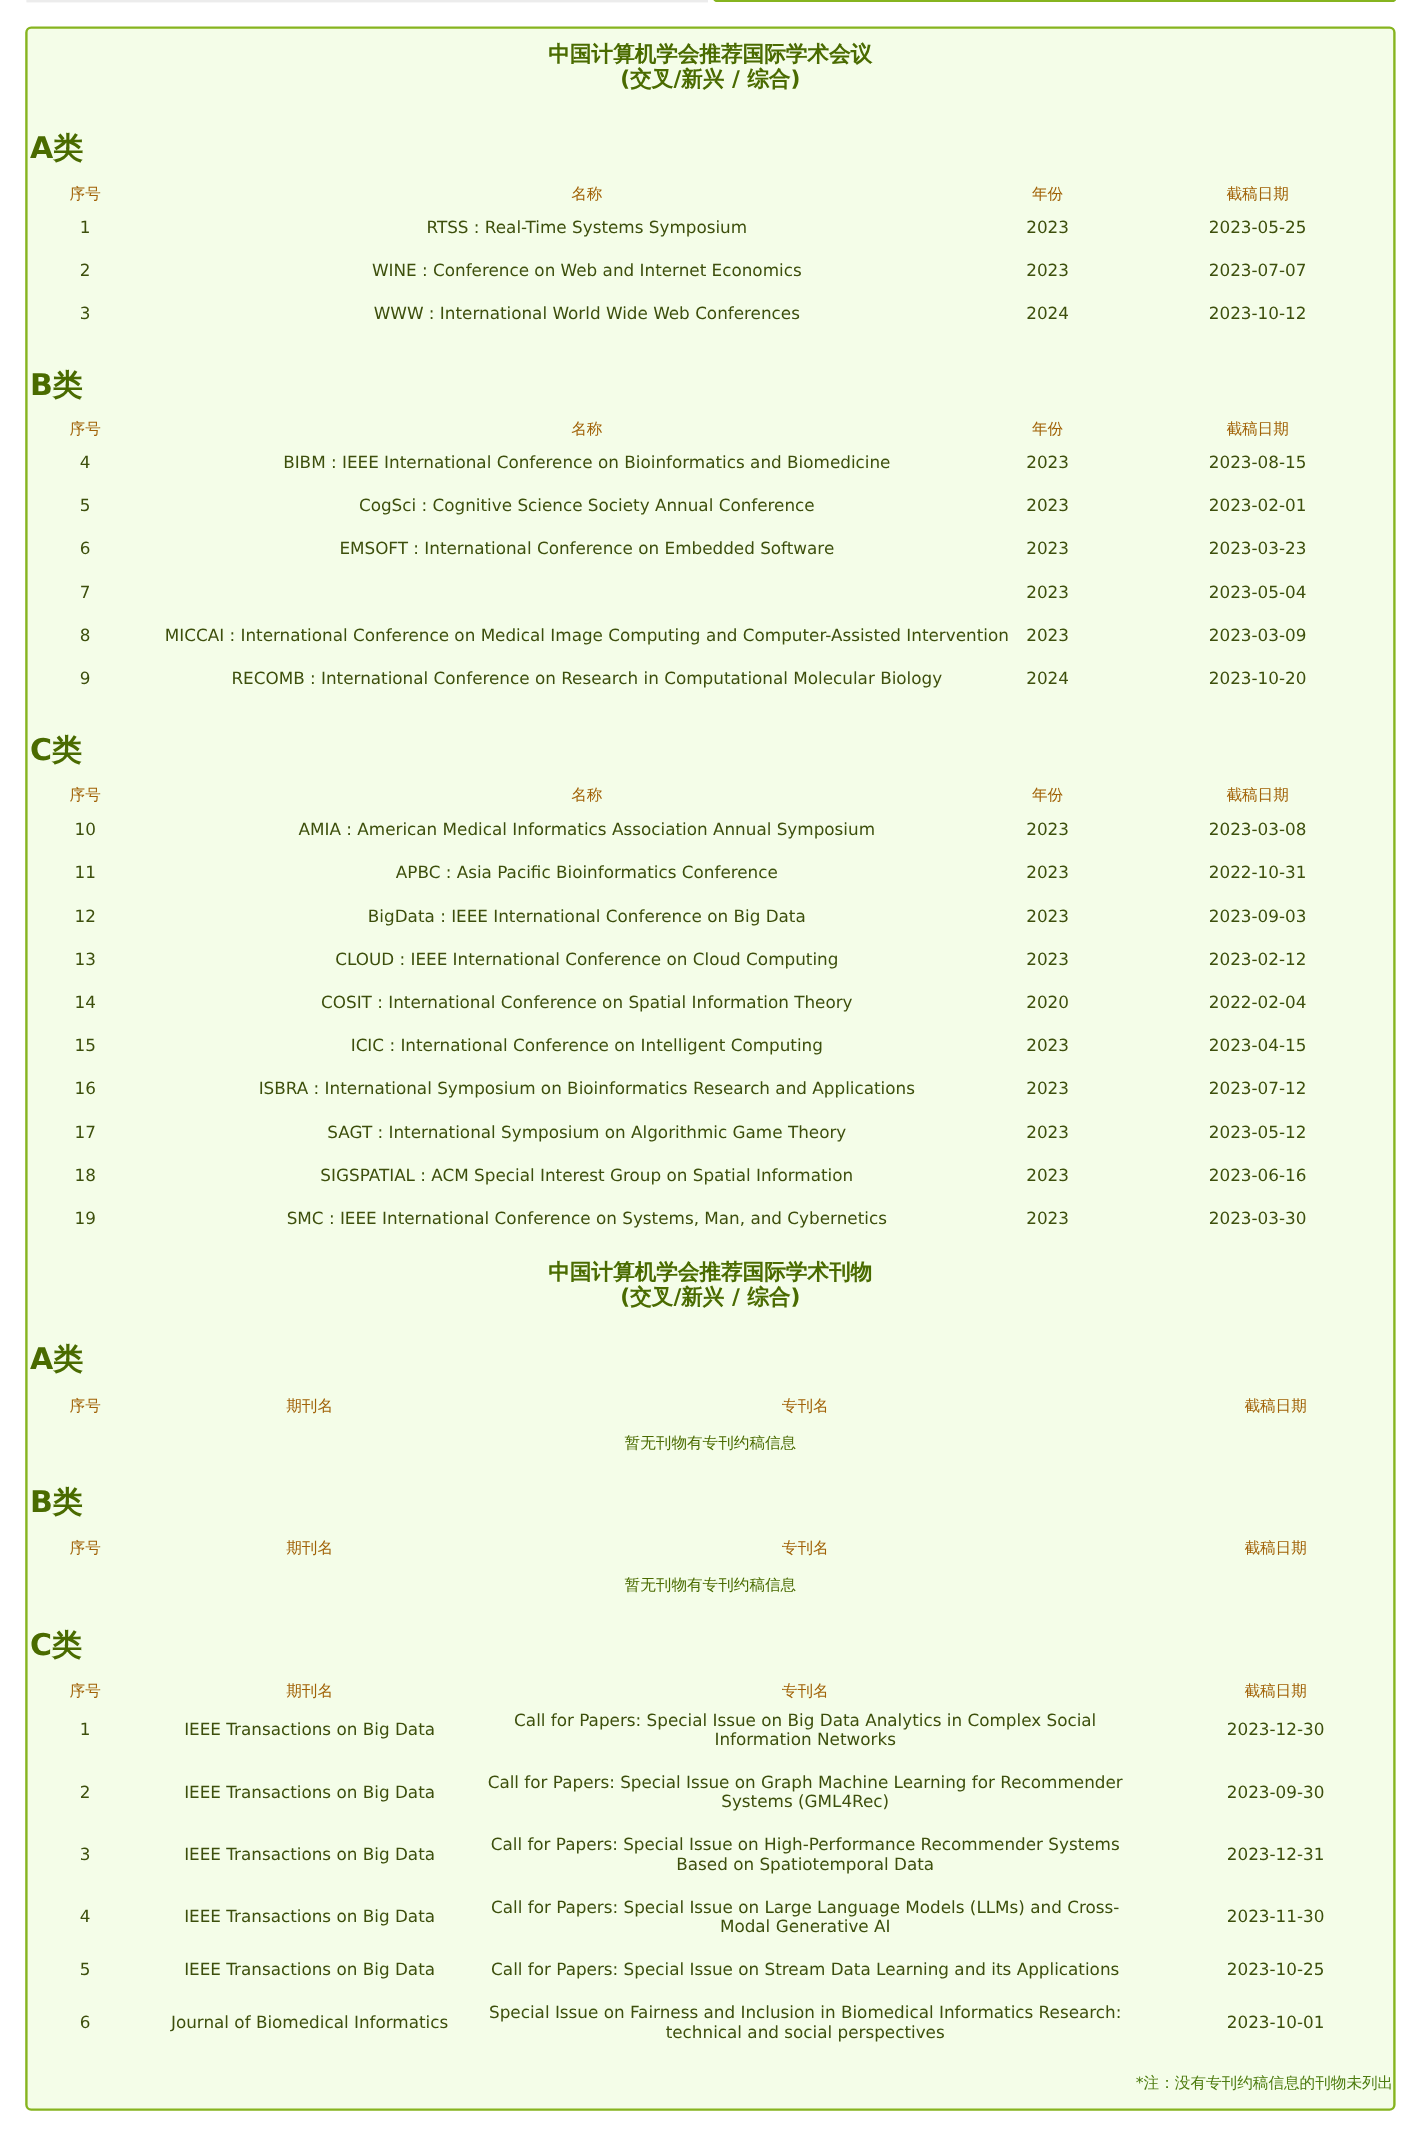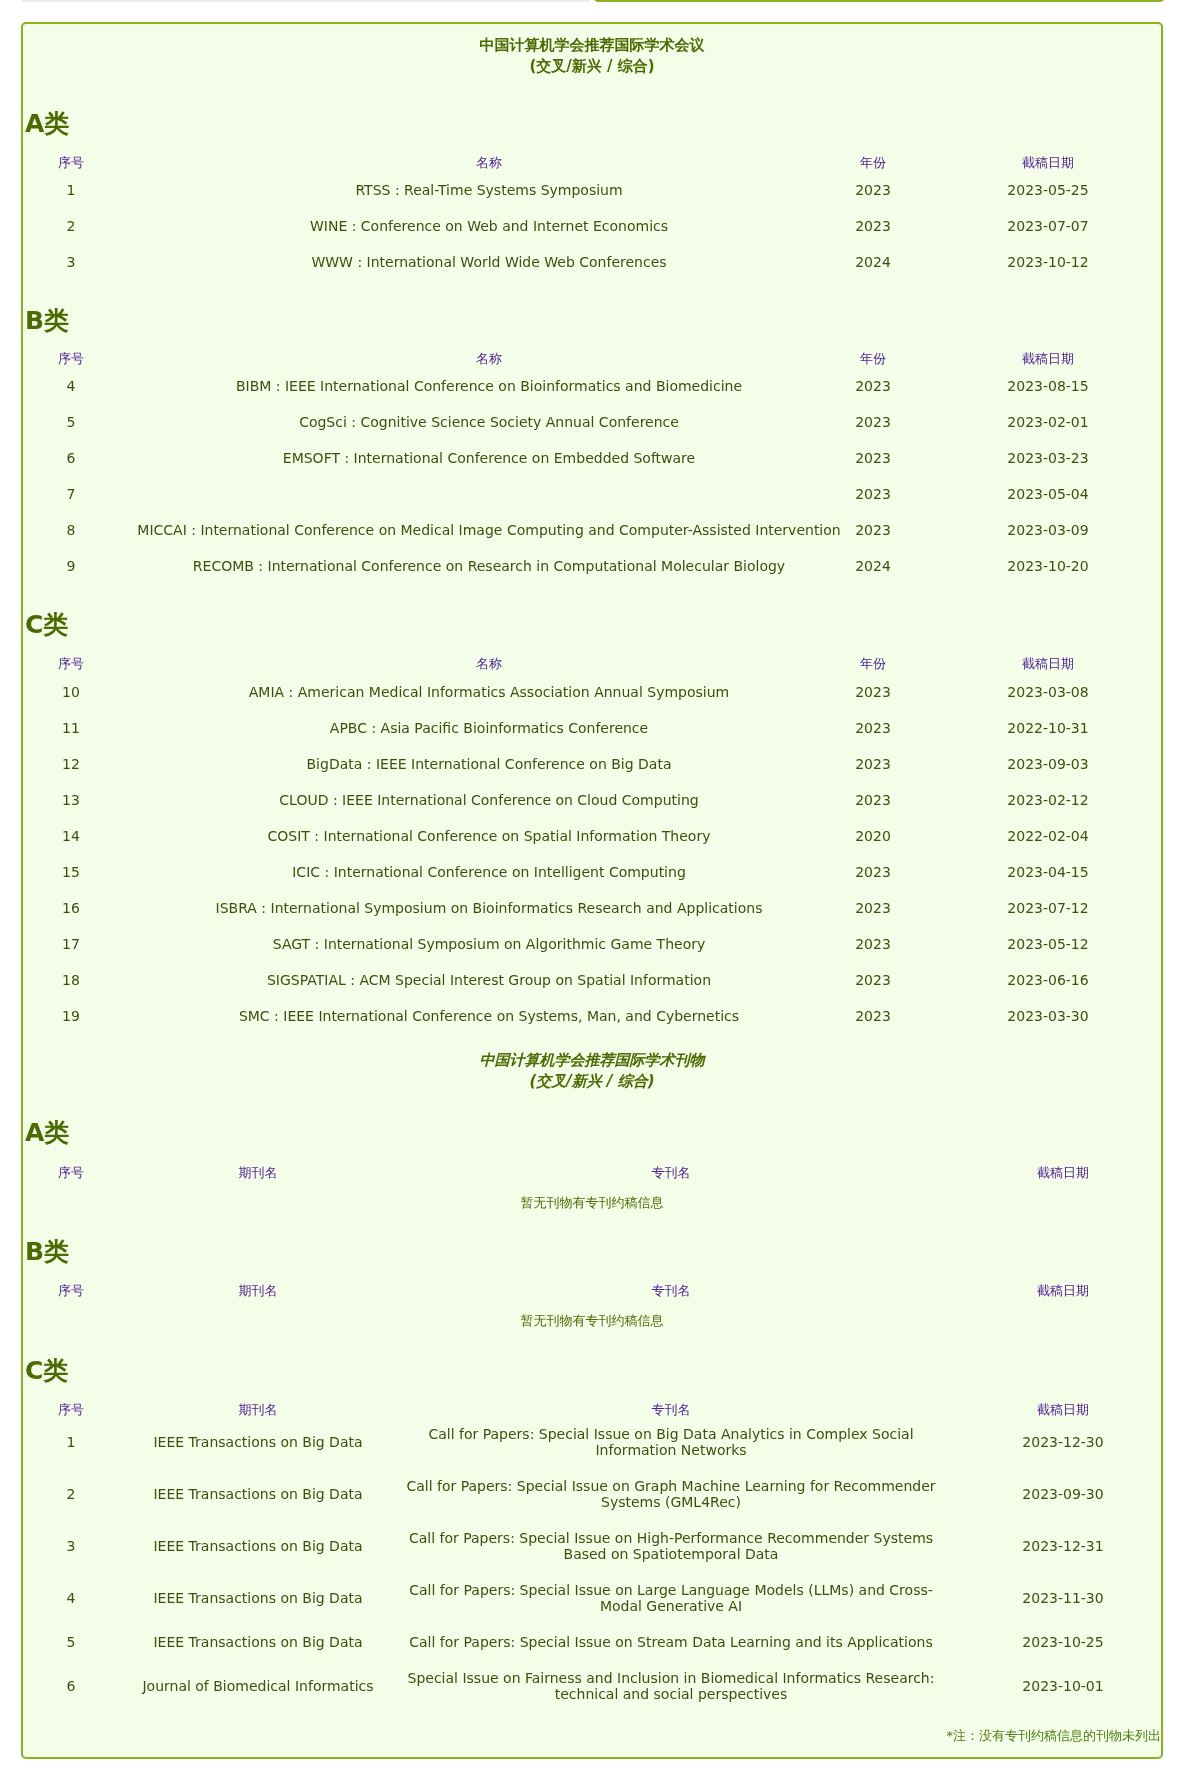--- a/index.html
+++ b/index.html
@@ -4,24 +4,24 @@
 <style>
   html, body { margin: 0; padding: 0; background: #ffffff; }
   body { width: 1187px; height: 1782px; position: relative; overflow: hidden;
          font-family: "DejaVu Sans", "Liberation Sans", sans-serif; color: #3d5a00; }
   .top-strip-left { position: absolute; left: 22px; top: 0; width: 568px; height: 2px; background: #ececec; }
   .top-strip-right { position: absolute; left: 594px; top: -10px; width: 566px; height: 10px;
          border: 2px solid #86b41f; border-top: none; border-radius: 0 0 4px 4px; background: #f3fbe6; }
   .panel { position: absolute; left: 21px; top: 22px; width: 1138px; height: 1733px;
          border: 2px solid #86b41f; border-radius: 5px; background: #f4fde8; }
   .sec-title { position: absolute; left: 0; width: 100%; text-align: center;
-         font-weight: bold; font-size: 15px; line-height: 21px; color: #4a6b00; }
+         font-weight: bold; font-size: 18px; line-height: 21px; color: #4a6b00; }
   .cat { position: absolute; left: 2px; font-weight: bold; font-size: 25px; color: #4a6b00; line-height: 28px; }
   .row { position: absolute; left: 0; width: 100%; height: 20px; font-size: 14px; line-height: 18px; color: #3d4f0c; }
-  .row.hdr { font-size: 13px; color: #4c1d95; }
+  .row.hdr { font-size: 13px; color: #a16207; }
   .cell { position: absolute; top: 0; text-align: center; white-space: nowrap; }
   .c-no { left: 18px; width: 60px; }
   .c-name { left: 90px; width: 752px; }
   .c-year { left: 820px; width: 60px; }
   .c-date { left: 960px; width: 130px; }
   .j-no { left: 18px; width: 60px; }
   .j-name { left: 110px; width: 250px; }
   .j-issue { left: 370px; width: 556px; white-space: normal; }
   .j-date { left: 980px; width: 120px; }
   .jrow { position: absolute; left: 0; width: 100%; font-size: 14px; line-height: 16px; color: #3d4f0c; }
@@ -178,21 +178,21 @@
         <span class="cell c-date">2023-06-16</span>
       </div>
       <div class="row" style="top: 983px;">
         <span class="cell c-no">19</span>
         <span class="cell c-name">SMC : IEEE International Conference on Systems, Man, and Cybernetics</span>
         <span class="cell c-year">2023</span>
         <span class="cell c-date">2023-03-30</span>
       </div>
     </div>
 
-  <div class="sec-title" style="top:1026px;font-style:italic;">
+  <div class="sec-title" style="top:1026px;">
     <div>中国计算机学会推荐国际学术刊物</div>
     <div>(交叉/新兴 / 综合)</div>
   </div>
 
   <div class="cat" style="top:1095px;">A类</div>
   <div class="row hdr" style="top:1140px;">
     <span class="cell j-no">序号</span>
     <span class="cell j-name">期刊名</span>
     <span class="cell j-issue">专刊名</span>
     <span class="cell j-date">截稿日期</span>

